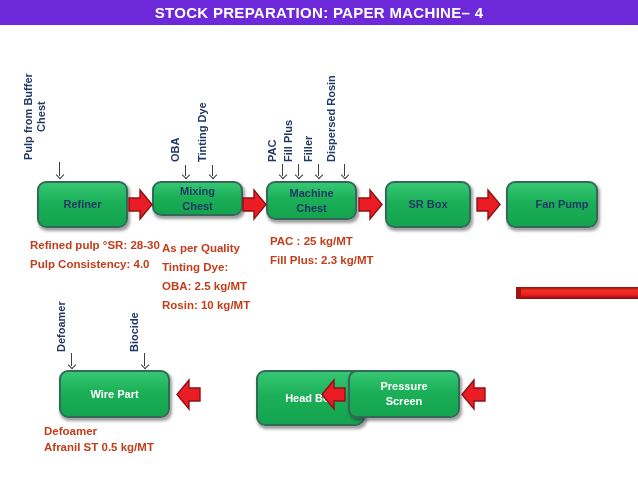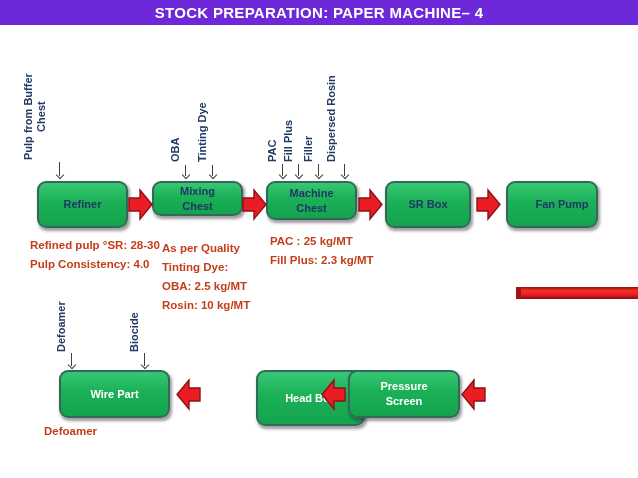--- a/index.html
+++ b/index.html
@@ -157,17 +157,18 @@
     <div>Rosin: 10 kg/MT</div>
   </div>
 
   <div class="note" style="left:270px; top:232px;">
     <div>PAC : 25 kg/MT</div>
     <div>Fill Plus: 2.3 kg/MT</div>
   </div>
 
   <div class="note tight" style="left:44px; top:423px;">
     <div>Defoamer</div>
+    <div>Afranil ST 0.5 kg/MT</div>
   </div>
 
   <div class="redbar"></div>
 
 </div>
 
 </body></html>

